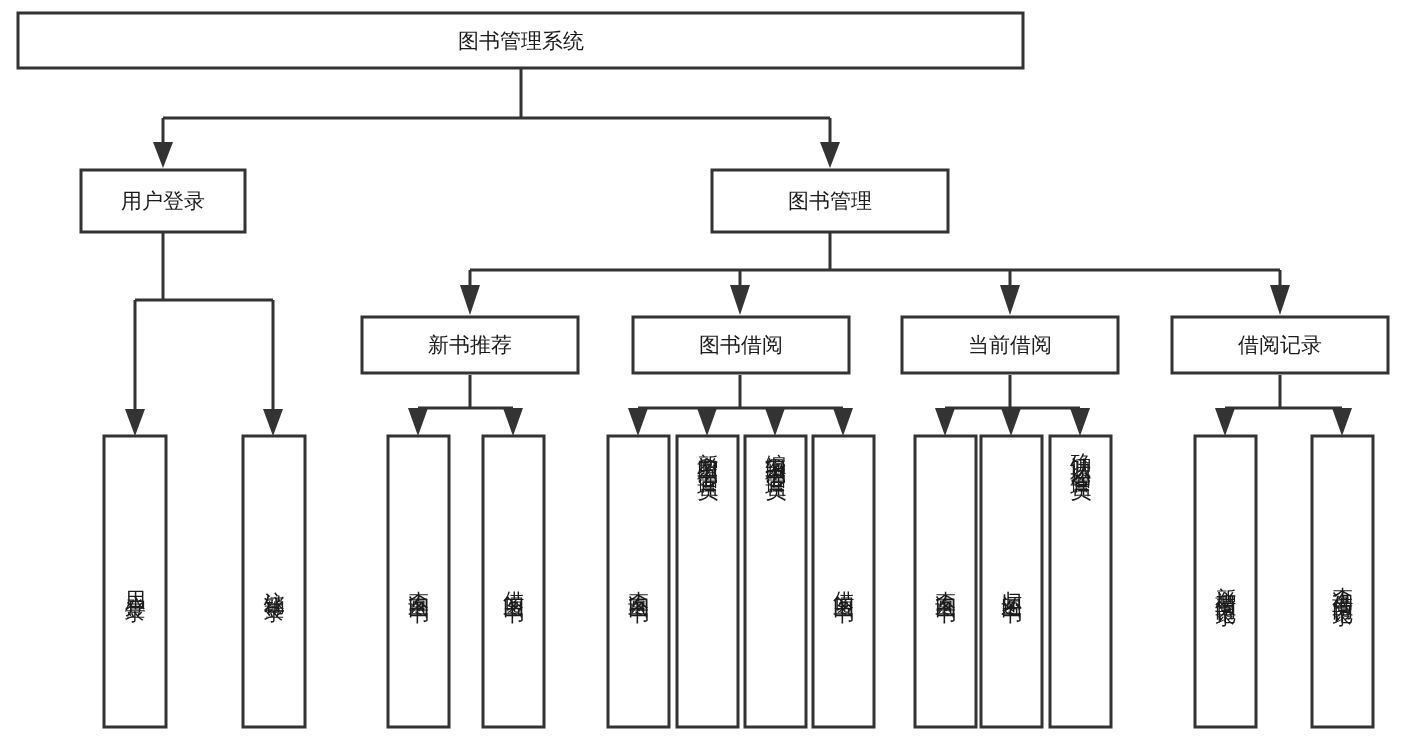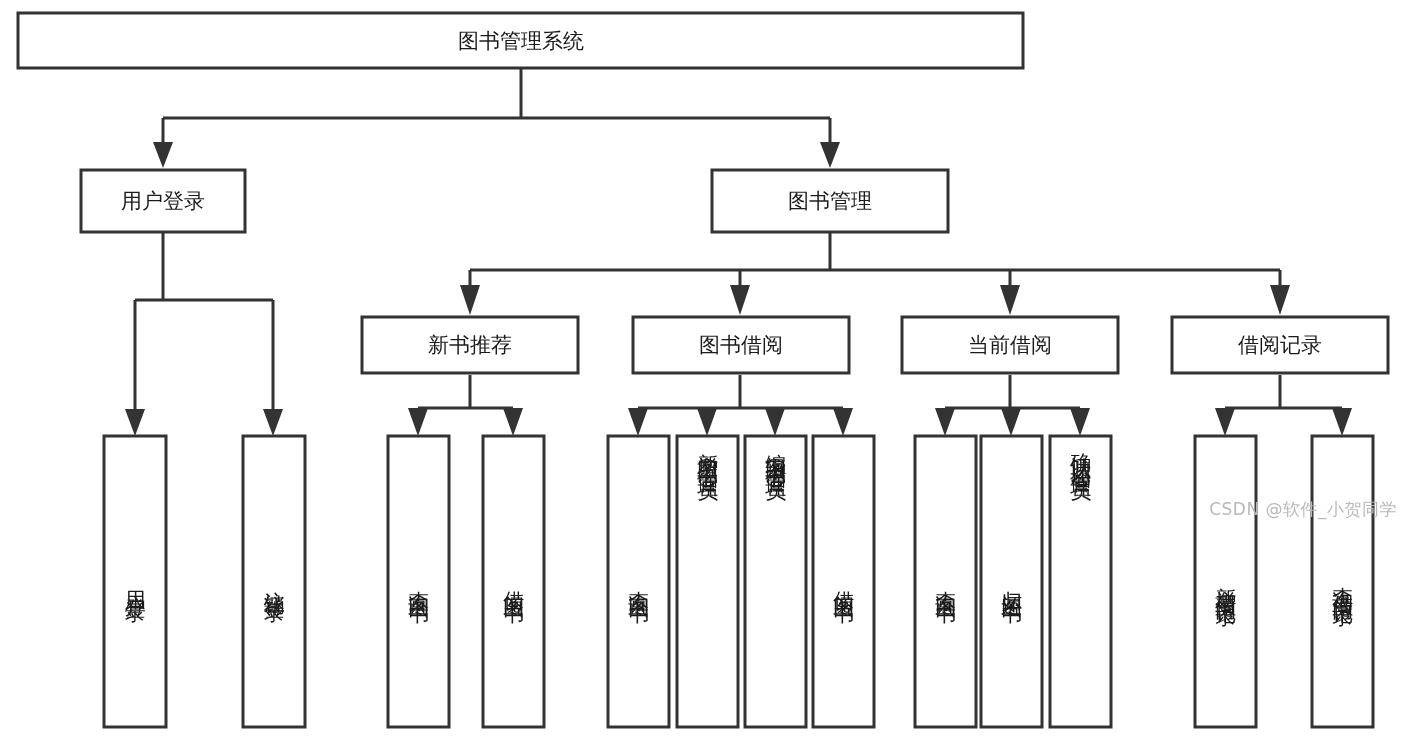--- a/index.html
+++ b/index.html
@@ -232,15 +232,14 @@
   <div class="leaf-label-wrap" style="left:1050px; top:436px; width:61px; height:291px; align-items:flex-start;">
     <span class="leaf-label">确认归还（管理员）</span>
   </div>
   <div class="leaf-label-wrap" style="left:1195px; top:436px; width:61px; height:291px;">
     <span class="leaf-label">新增借阅记录</span>
   </div>
   <div class="leaf-label-wrap" style="left:1312px; top:436px; width:61px; height:291px;">
     <span class="leaf-label">查询借阅记录</span>
   </div>
 
-  <div class="watermark">CSDN @软件_小贺同学</div>
 
 </div>
 
 </body></html>

